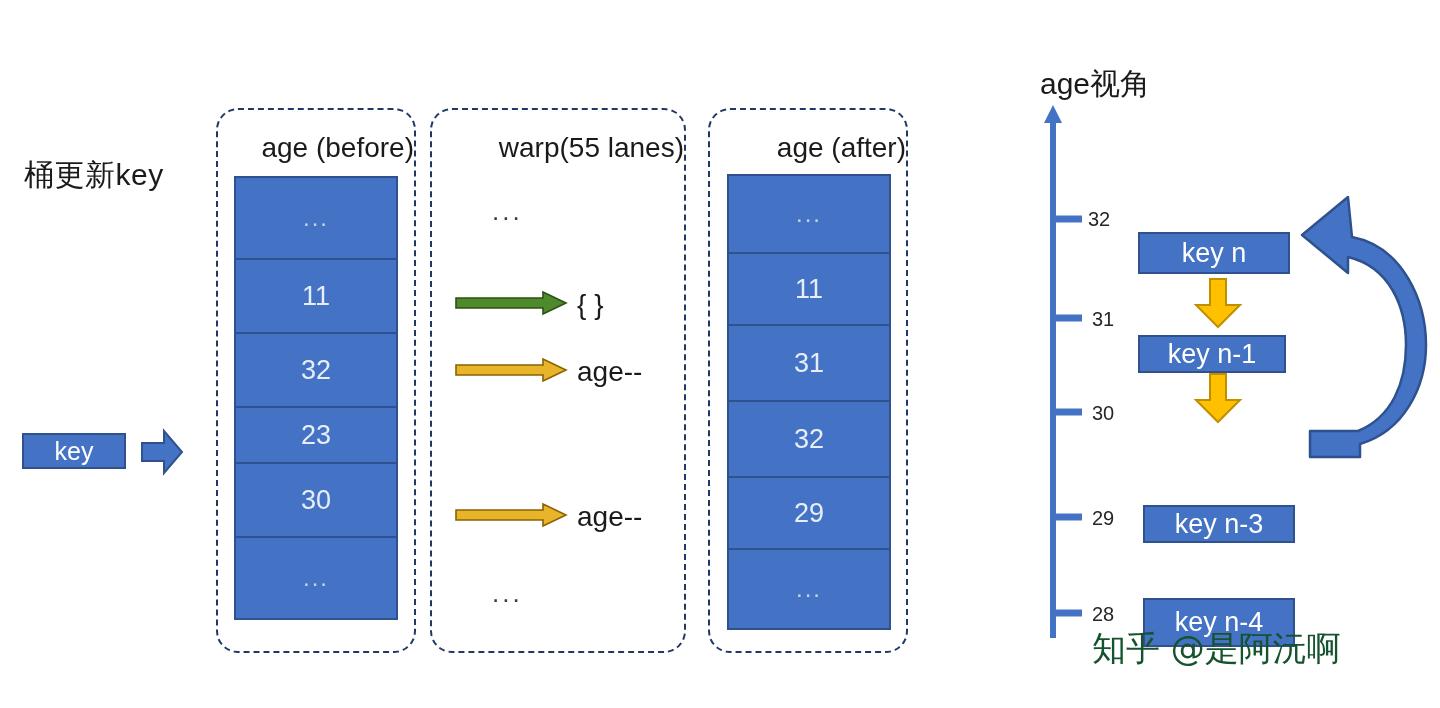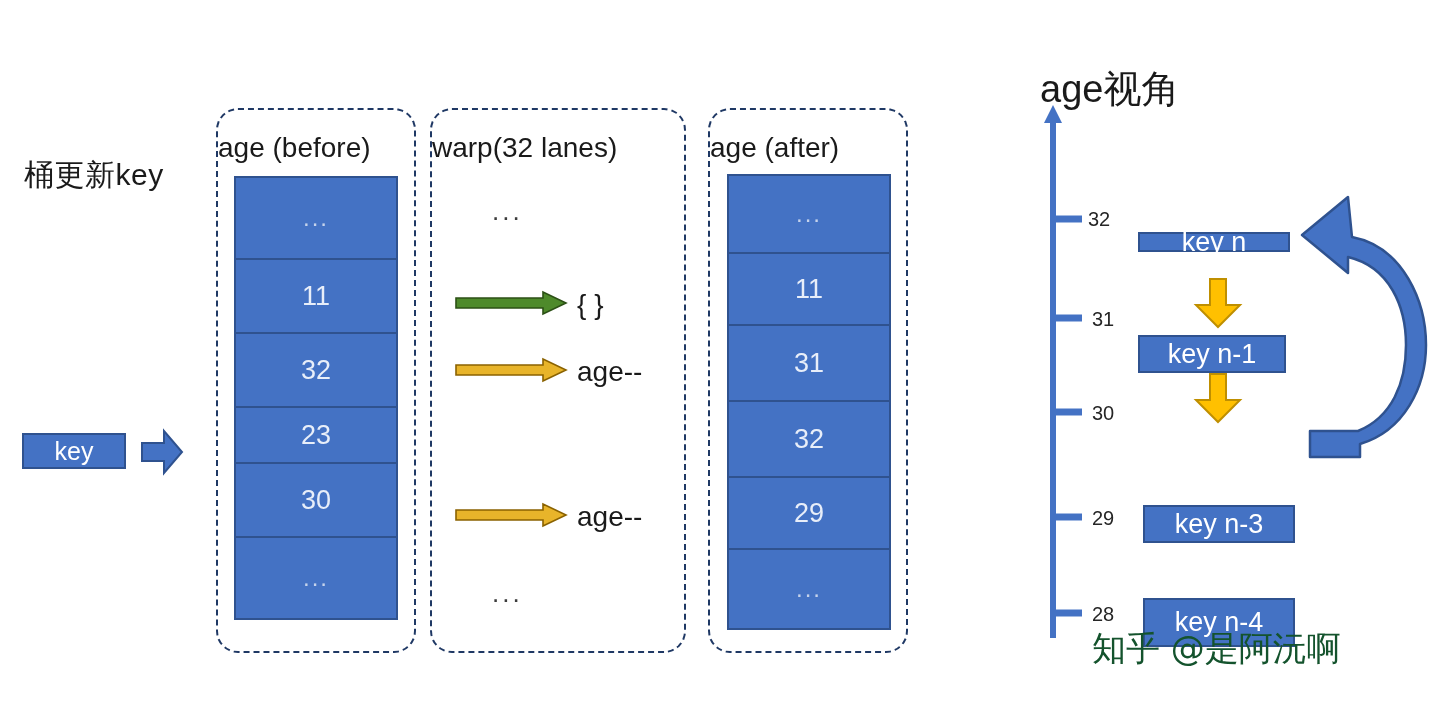--- a/index.html
+++ b/index.html
@@ -55,21 +55,21 @@
   .panel {
     position: absolute;
     border: 2.5px dashed #1F3864;
     border-radius: 22px;
     box-sizing: border-box;
     background: transparent;
   }
   .panel-title {
     position: absolute;
     width: 100%;
-    text-align: left;
+    text-align: right;
     font-size: 28px;
     color: #1a1a1a;
     white-space: nowrap;
   }
 
   
   .cellstack {
     position: absolute;
   }
   .cell {
@@ -103,21 +103,21 @@
   .warp-text {
     font-size: 28px;
     color: #1a1a1a;
     margin-left: 10px;
     white-space: nowrap;
   }
 
   
   .axis-title {
     position: absolute;
-    font-size: 38px;
+    font-size: 30px;
     color: #1a1a1a;
     white-space: nowrap;
   }
   .tick-label {
     position: absolute;
     font-size: 20px;
     color: #262626;
     text-align: left;
     white-space: nowrap;
   }
@@ -167,21 +167,21 @@
   <div class="cellstack" style="left:234px; top:176px; width:164px;">
     <div class="cell dots" style="height:84px;">...</div>
     <div class="cell" style="height:76px;">11</div>
     <div class="cell" style="height:76px;">32</div>
     <div class="cell" style="height:58px;">23</div>
     <div class="cell" style="height:76px;">30</div>
     <div class="cell dots" style="height:84px;">...</div>
   </div>
 
   <div class="panel" style="left:430px; top:108px; width:256px; height:545px;">
-    <div class="panel-title" style="top:22px;">warp(32 lanes)</div>
+    <div class="panel-title" style="top:22px;">warp(55 lanes)</div>
   </div>
 
   <div class="warp-dots" style="left:492px; top:196px;">...</div>
 
   <div class="warp-row" style="left:455px; top:288px;">
     <span class="warp-arrow">
       <svg width="112" height="24" viewBox="0 0 112 24">
         <polygon points="1,7 88,7 88,1 111,12 88,23 88,17 1,17" fill="#4E8A2B" stroke="#2C5016" stroke-width="1.6"></polygon>
       </svg>
     </span>
@@ -237,21 +237,21 @@
       <line x1="9" y1="508" x2="38" y2="508" stroke="#4472C4" stroke-width="7"></line>
     </svg>
   </div>
 
   <div class="tick-label" style="left:1088px; top:208px;">32</div>
   <div class="tick-label" style="left:1092px; top:308px;">31</div>
   <div class="tick-label" style="left:1092px; top:402px;">30</div>
   <div class="tick-label" style="left:1092px; top:507px;">29</div>
   <div class="tick-label" style="left:1092px; top:603px;">28</div>
 
-  <div class="keybox" style="left:1138px; top:232px; width:152px; height:20px;">key n</div>
+  <div class="keybox" style="left:1138px; top:232px; width:152px; height:42px;">key n</div>
   <div class="keybox" style="left:1138px; top:335px; width:148px; height:38px;">key n-1</div>
   <div class="keybox" style="left:1143px; top:505px; width:152px; height:38px;">key n-3</div>
   <div class="keybox" style="left:1143px; top:598px; width:152px; height:49px;">key n-4</div>
 
   <div class="down-arrow" style="left:1192px; top:277px;">
     <svg width="52" height="52" viewBox="0 0 52 52">
       <polygon points="18,2 34,2 34,28 48,28 26,50 4,28 18,28" fill="#FFC000" stroke="#BF8F00" stroke-width="2"></polygon>
     </svg>
   </div>
   <div class="down-arrow" style="left:1192px; top:372px;">

